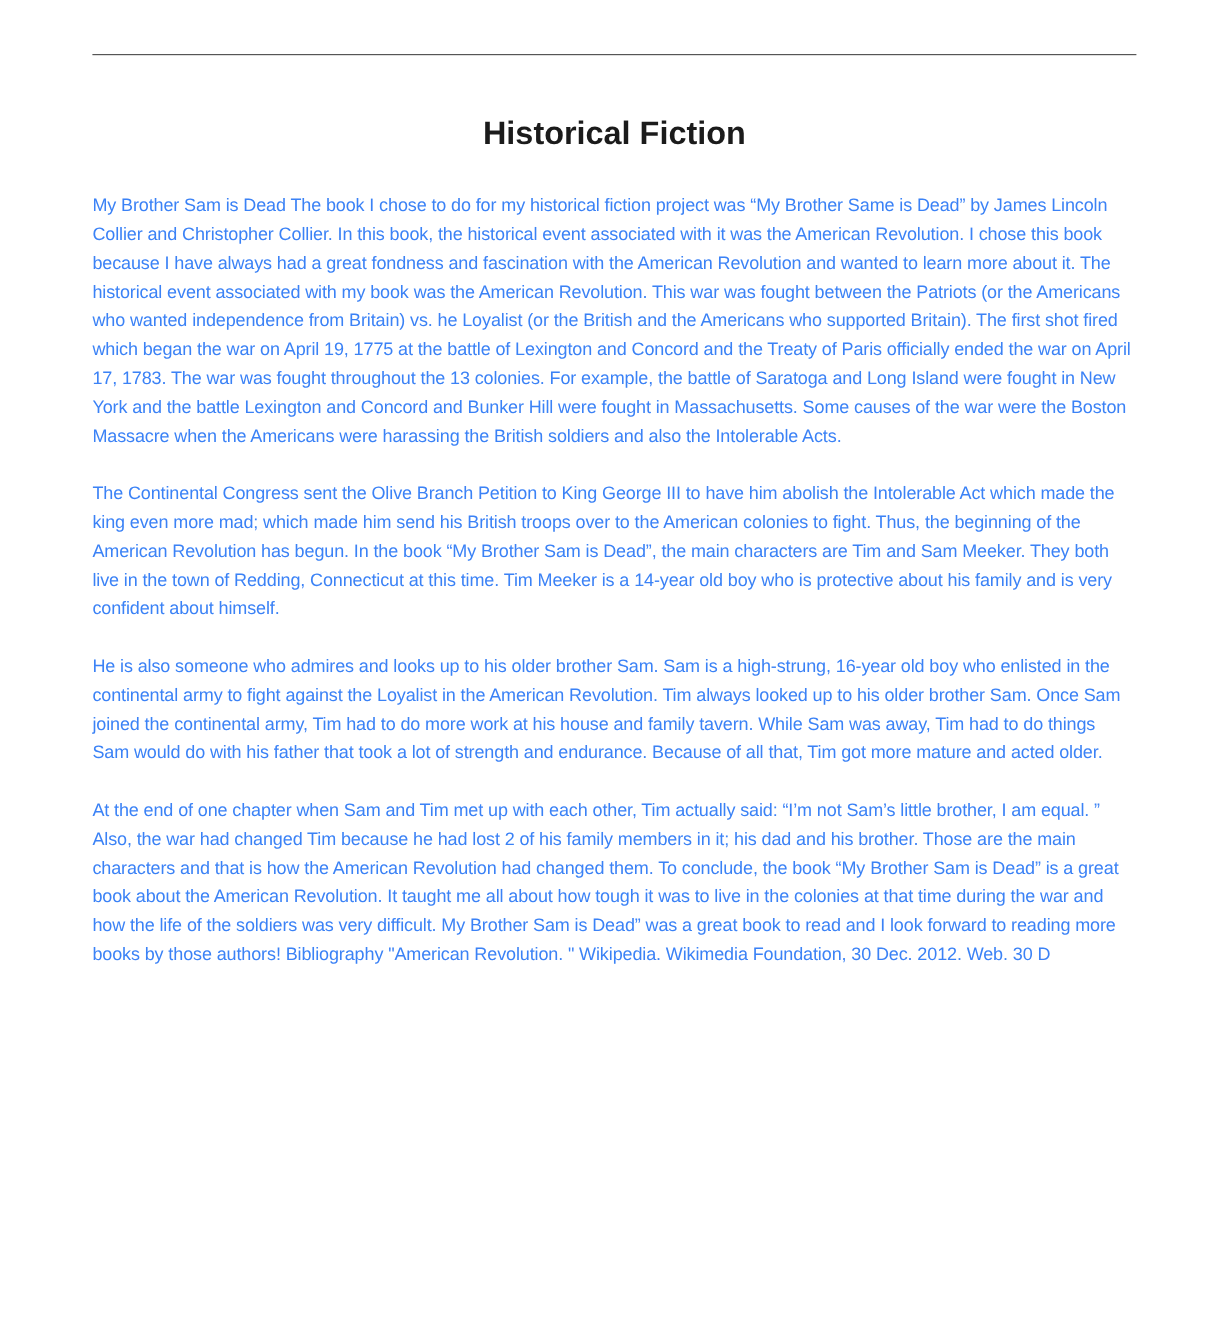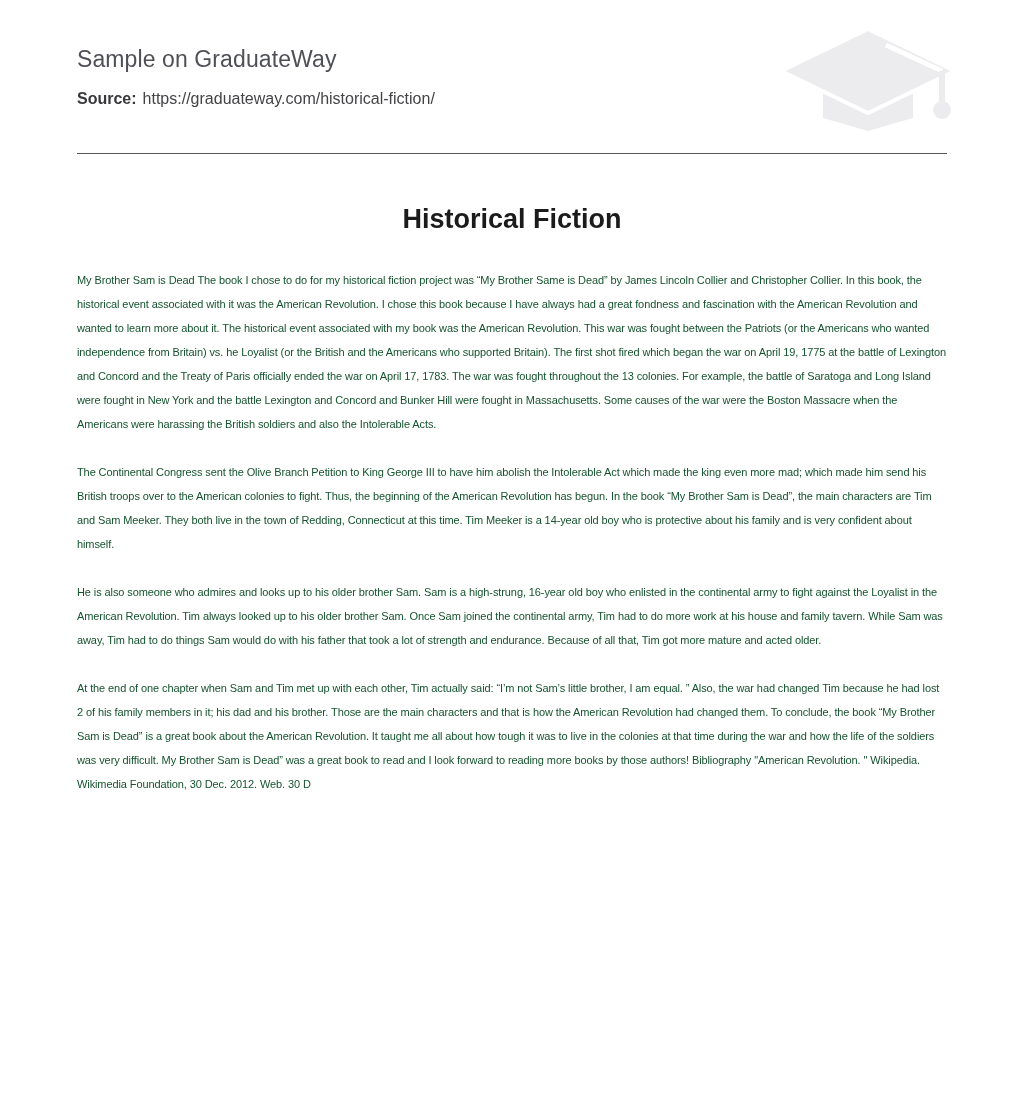--- a/index.html
+++ b/index.html
@@ -63,52 +63,31 @@
   .essay-title {
     margin: 53px 0 37px 0;
     text-align: center;
     font-size: 27px;
     line-height: 24px;
     font-weight: 700;
     color: #1b1b1b;
   }
   .para {
     margin: 0 0 24px 0;
-    font-size: 11px;
+    font-size: 15px;
     line-height: 24px;
-    color: #14532d;
+    color: #3b82f6;
     letter-spacing: -0.1px;
   }
 </style>
 </head>
 <body>
 
 <div class="page">
 
-  <header class="header">
-    <h1 class="header-title">Sample on GraduateWay</h1>
-    <p class="source-line">
-      <span class="source-label">Source:</span><a class="source-url">https://graduateway.com/historical-fiction/</a>
-    </p>
-
-    <div class="cap">
-      <svg width="178" height="106" viewBox="0 0 178 106" xmlns="http://www.w3.org/2000/svg" aria-hidden="true">
-
-        <polygon points="44,46 134,46 134,90 89,103 44,90" fill="#ececee"></polygon>
-
-        <polygon points="89,1 176,43 89,85 2,43" fill="#ececee" stroke="#ffffff" stroke-width="4"></polygon>
-
-        <line x1="107" y1="17" x2="163" y2="43" stroke="#ffffff" stroke-width="5"></line>
-
-        <rect x="160" y="43" width="6" height="32" fill="#ececee"></rect>
-
-        <circle cx="163" cy="82" r="9" fill="#ececee"></circle>
-      </svg>
-    </div>
-  </header>
 
   <hr class="divider">
 
   <main>
     <h2 class="essay-title">Historical Fiction</h2>
 
     <p class="para">My Brother Sam is Dead The book I chose to do for my historical fiction project was “My Brother Same is Dead” by James Lincoln Collier and Christopher Collier. In this book, the historical event associated with it was the American Revolution. I chose this book because I have always had a great fondness and fascination with the American Revolution and wanted to learn more about it. The historical event associated with my book was the American Revolution. This war was fought between the Patriots (or the Americans who wanted independence from Britain) vs. he Loyalist (or the British and the Americans who supported Britain). The first shot fired which began the war on April 19, 1775 at the battle of Lexington and Concord and the Treaty of Paris officially ended the war on April 17, 1783. The war was fought throughout the 13 colonies. For example, the battle of Saratoga and Long Island were fought in New York and the battle Lexington and Concord and Bunker Hill were fought in Massachusetts. Some causes of the war were the Boston Massacre when the Americans were harassing the British soldiers and also the Intolerable Acts.</p>
 
     <p class="para">The Continental Congress sent the Olive Branch Petition to King George III to have him abolish the Intolerable Act which made the king even more mad; which made him send his British troops over to the American colonies to fight. Thus, the beginning of the American Revolution has begun. In the book “My Brother Sam is Dead”, the main characters are Tim and Sam Meeker. They both live in the town of Redding, Connecticut at this time. Tim Meeker is a 14-year old boy who is protective about his family and is very confident about himself.</p>
 

